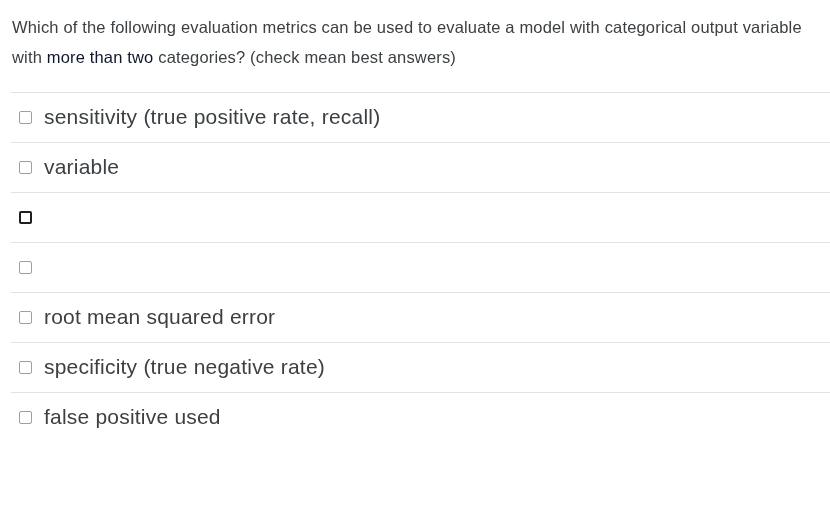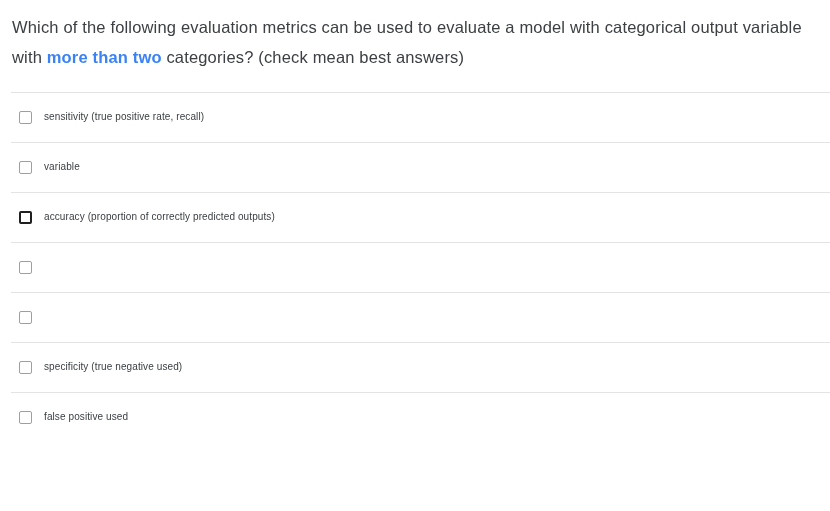--- a/index.html
+++ b/index.html
@@ -23,22 +23,22 @@
   
   #question-prompt {
     padding: 12px 12px 0 12px;
     font-size: 16.5px;
     line-height: 30px;
     color: #3c4043;
     letter-spacing: 0.01em;
     box-sizing: border-box;
   }
   #question-prompt .emph {
-    font-weight: bold;
-    color: #3b82f6;
+    font-weight: normal;
+    color: #0f172a;
   }
 
   
   #options-list {
     margin-top: 20px;
     padding: 0;
     list-style: none;
     box-sizing: border-box;
   }
 
@@ -74,21 +74,21 @@
     padding: 0;
     display: inline-block;
   }
   .option-row.is-focused .option-checkbox {
     border: 2px solid #1f1f1f;
     border-radius: 2px;
   }
 
   .option-label {
     margin-left: 12px;
-    font-size: 10px;
+    font-size: 21px;
     line-height: 20px;
     color: #3c4043;
     white-space: nowrap;
     letter-spacing: 0.01em;
   }
 </style>
 </head>
 <body>
 
 <div id="quiz-question-block">
@@ -101,31 +101,31 @@
       <li class="option-row">
         <span class="option-checkbox"></span>
         <span class="option-label">sensitivity (true positive rate, recall)</span>
       </li>
       <li class="option-row">
         <span class="option-checkbox"></span>
         <span class="option-label">variable</span>
       </li>
       <li class="option-row is-focused">
         <span class="option-checkbox"></span>
-        <span class="option-label">accuracy (proportion of correctly predicted outputs)</span>
       </li>
       <li class="option-row">
         <span class="option-checkbox"></span>
       </li>
       <li class="option-row">
         <span class="option-checkbox"></span>
+        <span class="option-label">root mean squared error</span>
       </li>
       <li class="option-row">
         <span class="option-checkbox"></span>
-        <span class="option-label">specificity (true negative used)</span>
+        <span class="option-label">specificity (true negative rate)</span>
       </li>
       <li class="option-row">
         <span class="option-checkbox"></span>
         <span class="option-label">false positive used</span>
       </li>
     </ul>
 
 </div>
 
 </body></html>

